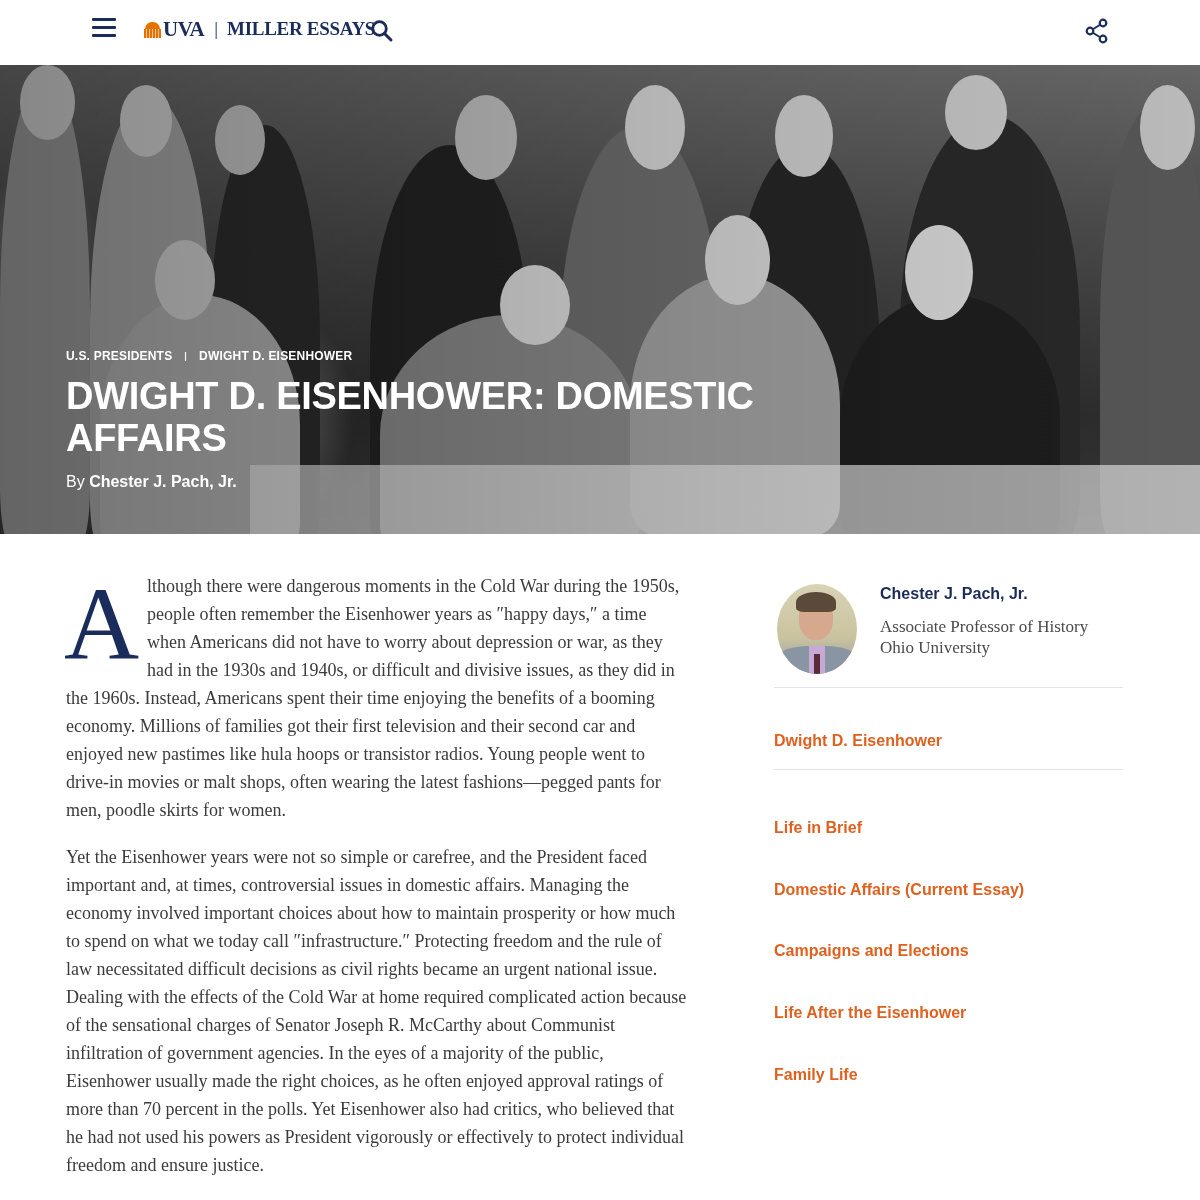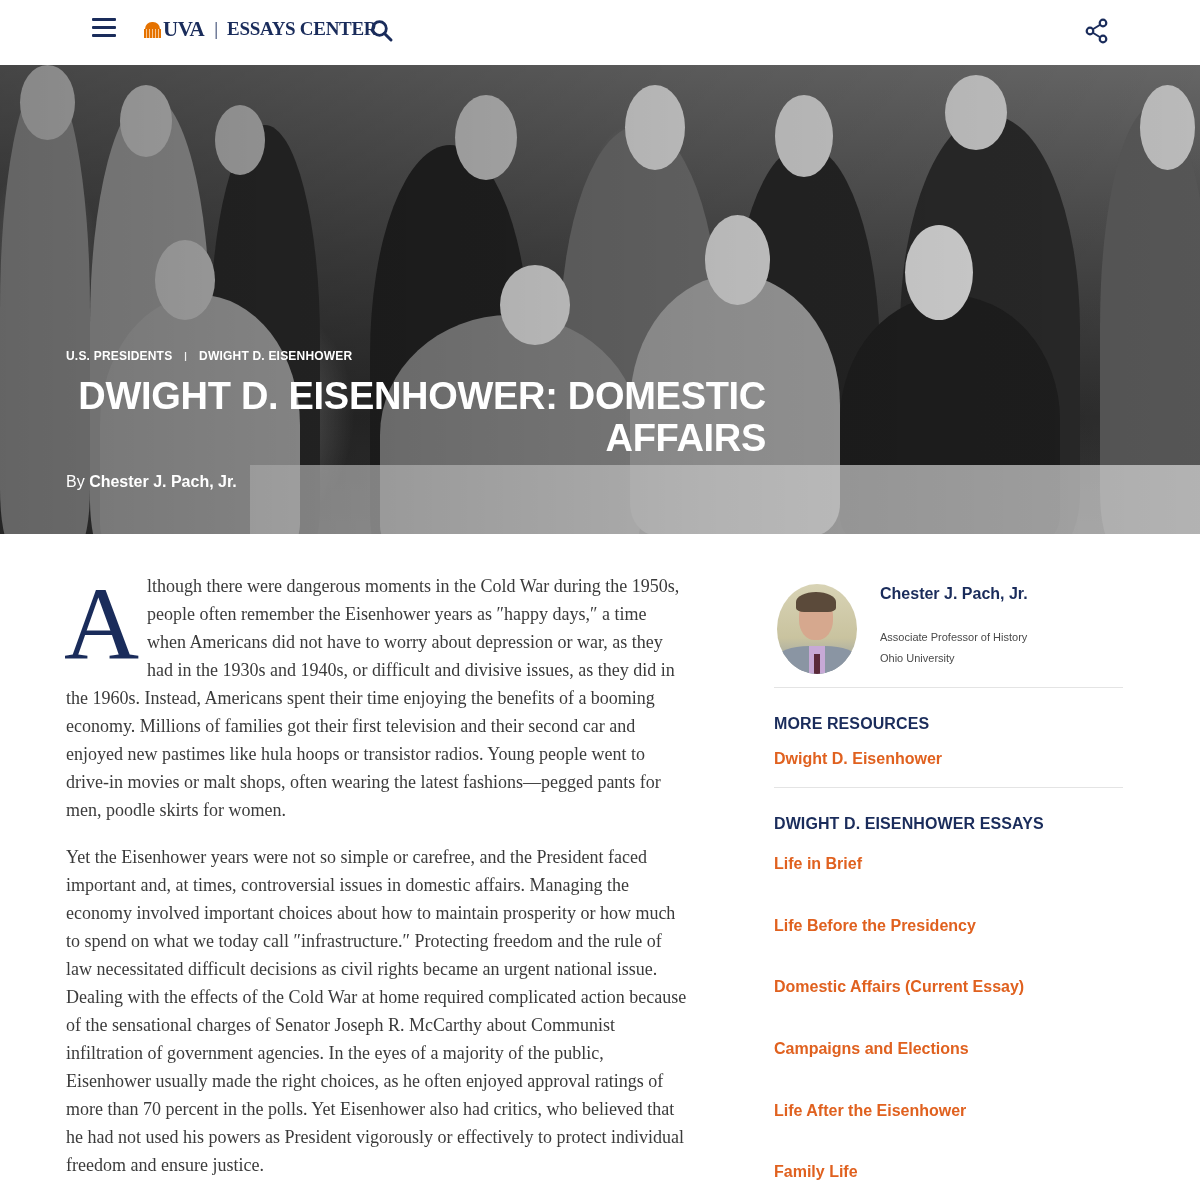--- a/index.html
+++ b/index.html
@@ -31,21 +31,21 @@
         radial-gradient(ellipse 70px 90px at 640px 120px, rgba(230,230,230,0.35), transparent 70%),
         linear-gradient(180deg, #6b6b6b 0%, #4a4a4a 40%, #2f2f2f 75%, #3a3a3a 100%);
     }
     .hero-figures { position: absolute; inset: 0; }
     .fig { position: absolute; border-radius: 50% 50% 12% 12%; }
     .hero-shade { position: absolute; inset: 0; background: linear-gradient(90deg, rgba(0,0,0,0.35) 0%, rgba(0,0,0,0.15) 60%, rgba(0,0,0,0.05) 100%); }
     .hero-content { position: absolute; left: 66px; top: 284px; width: 700px; color: #fff; }
     .breadcrumb { display: flex; align-items: center; font-size: 12px; font-weight: bold; letter-spacing: 0.2px; text-transform: uppercase; }
     .breadcrumb a { color: #fff; text-decoration: none; }
     .crumb-sep { margin: 0 12px; font-size: 9px; opacity: 0.9; }
-    .hero-title { margin-top: 12px; font-size: 38px; line-height: 42px; font-weight: bold; text-transform: uppercase; letter-spacing: -0.3px; color: #fff; text-align: right; }
+    .hero-title { margin-top: 12px; font-size: 38px; line-height: 42px; font-weight: bold; text-transform: uppercase; letter-spacing: -0.3px; color: #fff; }
     .byline { margin-top: 14px; font-size: 16px; }
     .byline .by { font-weight: normal; }
     .byline .author { font-weight: bold; }
 
     
     .article { position: absolute; left: 66px; top: 572px; width: 622px; font-family: "Liberation Serif", serif; font-size: 18px; line-height: 28px; color: #3b3b3b; }
     .article p { margin-bottom: 19px; }
     .dropcap { float: left; font-family: "Liberation Serif", serif; font-size: 104px; line-height: 84px; color: #1a2c5b; margin: 6px 8px 0 -2px; padding-top: 4px; }
 
     
@@ -53,21 +53,21 @@
     .author-card { display: flex; height: 103px; }
     .avatar { width: 80px; height: 90px; border-radius: 50%; overflow: hidden; position: relative;
       background: linear-gradient(180deg, #d8d3b5 0%, #c9c39f 60%, #8b97a6 100%); margin-left: 3px; }
     .avatar .head { position: absolute; left: 22px; top: 12px; width: 34px; height: 44px; border-radius: 45%; background: #d6a88e; }
     .avatar .hair { position: absolute; left: 19px; top: 8px; width: 40px; height: 20px; border-radius: 50% 50% 20% 20%; background: #5b4a3a; }
     .avatar .suit { position: absolute; left: 0; top: 62px; width: 80px; height: 30px; background: #8a95a3; border-radius: 40% 40% 0 0; }
     .avatar .shirt { position: absolute; left: 32px; top: 62px; width: 16px; height: 30px; background: #c7a9d6; }
     .avatar .tie { position: absolute; left: 37px; top: 70px; width: 6px; height: 22px; background: #5a2a3a; }
     .author-info { margin-left: 23px; padding-top: 1px; }
     .author-name { font-size: 16px; font-weight: bold; color: #1a2c5b; }
-    .author-title { margin-top: 24px; font-family: Liberation Sans, sans-serif; font-size: 11px; line-height: 21px; color: #4a4a4a; }
+    .author-title { margin-top: 13px; font-family: Liberation Serif, serif; font-size: 17px; line-height: 21px; color: #4a4a4a; }
     .divider { height: 1px; background: #e4e4e4; width: 349px; }
     .side-section { padding-top: 27px; padding-bottom: 19px; }
     .side-heading { font-size: 16px; font-weight: bold; color: #1a2c5b; text-transform: uppercase; letter-spacing: 0.1px; }
     .side-link { display: block; margin-top: 17px; font-size: 16px; font-weight: bold; color: #e0611f; text-decoration: none; }
     .essay-list .side-link { margin-top: 11px; height: 50.7px; line-height: 20px; padding-top: 0; }
     .essay-list { margin-top: 21px; }
   </style>
 </head>
 <body>
 
@@ -77,21 +77,21 @@
       <span></span>
       <span></span>
   </div>
   <div class="logo">
     <div class="rotunda">
       <div class="dome"></div>
         <div class="cols"></div>
     </div>
     <span class="logo-uva">UVA</span>
     <span class="logo-sep">|</span>
-    <span class="logo-mc">ESSAYS CENTER</span>
+    <span class="logo-mc">MILLER ESSAYS</span>
   </div>
   <div class="search-btn">
     <svg width="24" height="24" viewBox="0 0 24 24">
       <circle cx="9.5" cy="9.5" r="6.8" fill="none" stroke="#1a2c5b" stroke-width="2.8"></circle>
       <line x1="14.5" y1="14.5" x2="21" y2="21" stroke="#1a2c5b" stroke-width="3" stroke-linecap="round"></line>
     </svg>
   </div>
   <div class="share-btn">
     <svg width="26" height="28" viewBox="0 0 26 28">
       <line x1="6" y1="14" x2="19" y2="6" stroke="#1a2c5b" stroke-width="2"></line>
@@ -170,30 +170,27 @@
       <div class="author-title">
         <div>Associate Professor of History</div>
         <div>Ohio University</div>
       </div>
     </div>
   </div>
 
   <div class="divider"></div>
 
   <div class="side-section">
-    <div class="side-heading">MORE RESOURCES</div>
     <a href="#" class="side-link">Dwight D. Eisenhower</a>
   </div>
 
   <div class="divider"></div>
 
   <div class="side-section">
-    <div class="side-heading">DWIGHT D. EISENHOWER ESSAYS</div>
     <div class="essay-list">
       <a href="#" class="side-link">Life in Brief</a>
-      <a href="#" class="side-link">Life Before the Presidency</a>
       <a href="#" class="side-link">Domestic Affairs (Current Essay)</a>
       <a href="#" class="side-link">Campaigns and Elections</a>
       <a href="#" class="side-link">Life After the Eisenhower</a>
       <a href="#" class="side-link">Family Life</a>
     </div>
   </div>
 </aside>
 
 </body></html>

